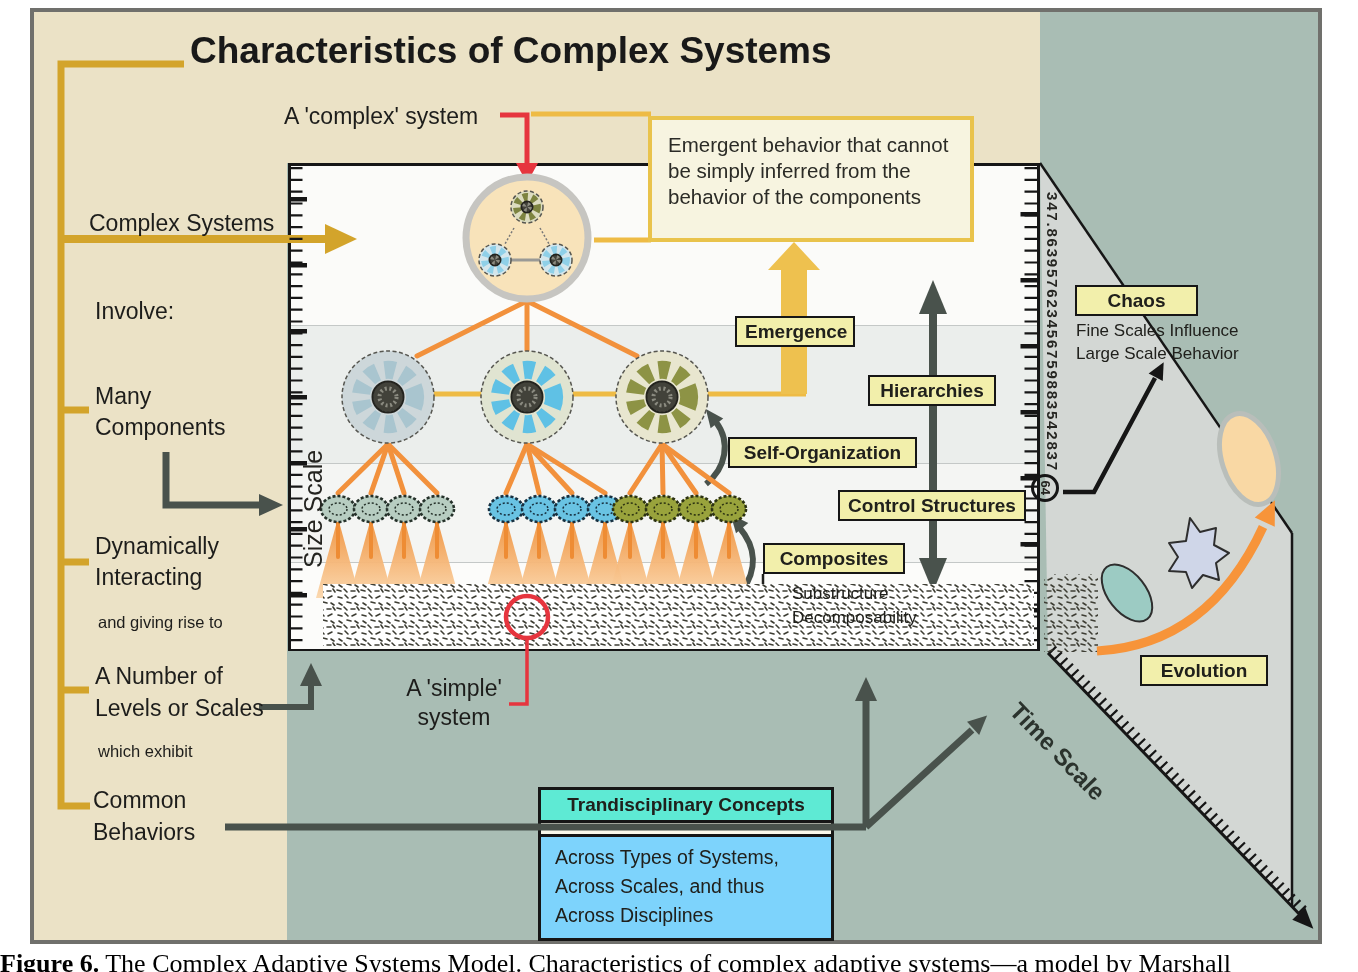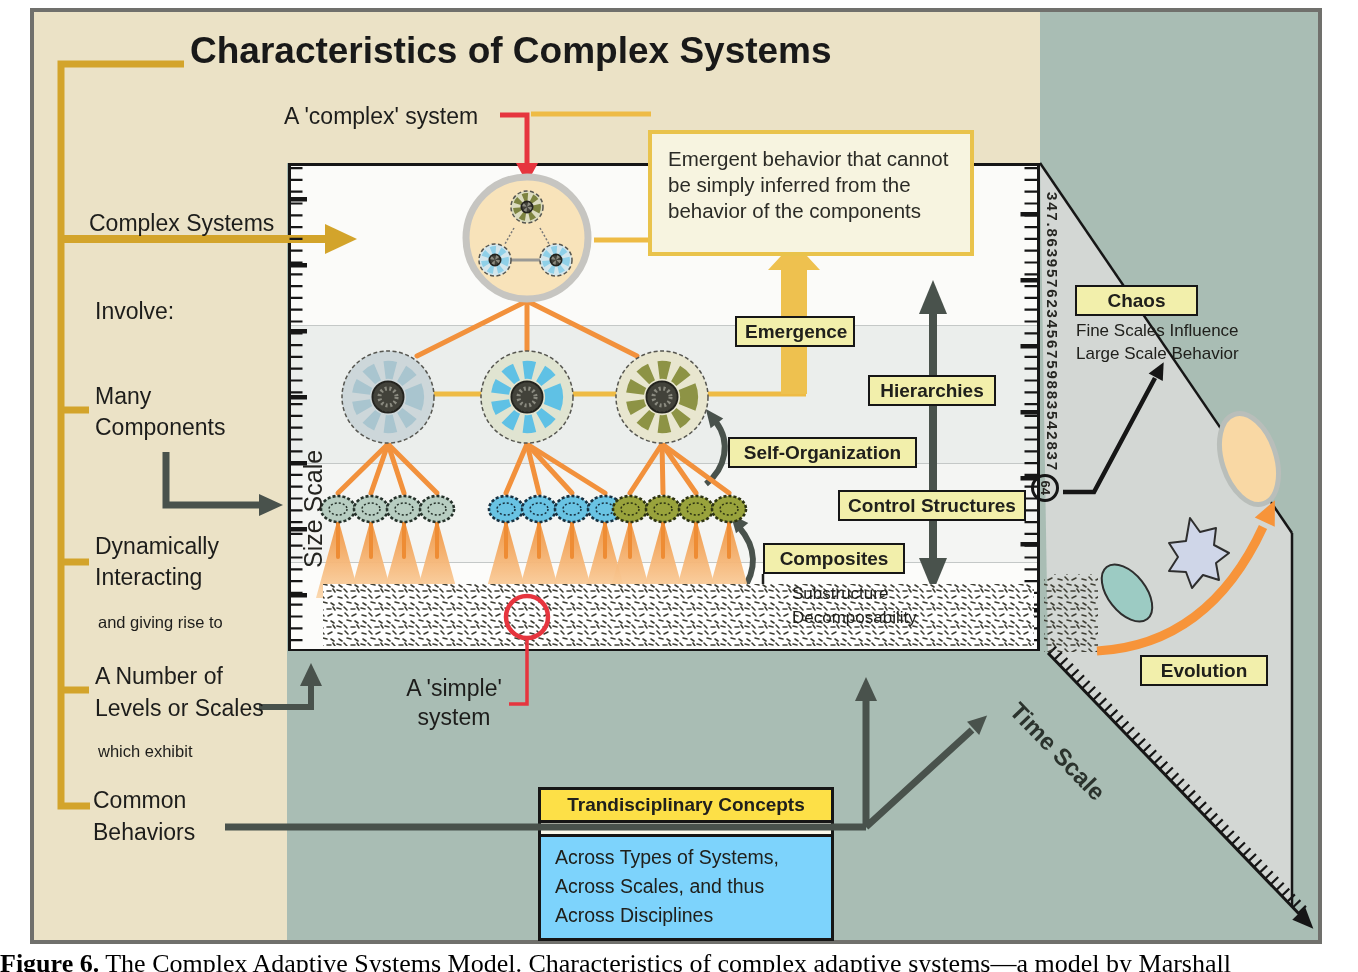--- a/index.html
+++ b/index.html
@@ -18,34 +18,34 @@
   #decor{left:0;top:0;z-index:10;pointer-events:none;}
   #over{left:0;top:0;z-index:30;pointer-events:none;}
   
   .txt{z-index:20;font-size:23px;line-height:31px;}
   .small{font-size:16.5px;line-height:20px;}
   .tag{z-index:20;background:#f2efab;border:2.5px solid #161616;color:#20201c;
        font-weight:bold;font-size:19px;line-height:23px;text-align:center;
        padding:2px 8px;box-sizing:border-box;white-space:nowrap;}
   #emergent-box{left:648px;top:116px;width:326px;height:126px;background:#f7f4e0;
        border:4px solid #e9c34c;box-sizing:border-box;z-index:20;
-       font-size:20.5px;line-height:26px;padding:12px 16px;color:#2b2b26;margin-top:14px;}
+       font-size:20.5px;line-height:26px;padding:12px 16px;color:#2b2b26;}
   #title{left:190px;top:30px;font-size:37px;font-weight:bold;color:#191919;z-index:20;white-space:nowrap;}
   #size-scale{left:299px;top:568px;width:230px;transform:rotate(-90deg);transform-origin:0 0;
        font-size:25px;color:#242420;z-index:20;}
   #time-scale{left:1024px;top:697px;transform:rotate(46deg);transform-origin:0 0;
        font-size:24px;font-weight:bold;color:#2b332d;z-index:20;white-space:nowrap;}
   #numbers{left:1061px;top:192px;width:310px;transform:rotate(90deg);transform-origin:0 0;
        font-size:15px;font-weight:bold;letter-spacing:1.8px;color:#252521;z-index:20;white-space:nowrap;}
   #numbers .circled{display:inline-block;width:22px;height:22px;border:3px solid #161616;
        border-radius:50%;text-align:center;line-height:22px;font-size:13px;letter-spacing:0;
        margin-left:2px;vertical-align:-6px;background:transparent;}
   #trans-box{left:538px;top:787px;width:296px;border:3px solid #161616;background:#faf8ea;
        box-sizing:border-box;z-index:20;}
-  #trans-box .hdr{background:#fde047;border-bottom:3px solid #161616;font-weight:bold;
+  #trans-box .hdr{background:#5eead4;border-bottom:3px solid #161616;font-weight:bold;
        font-size:19px;text-align:center;padding:4px 18px;color:#20201c;}
   #trans-box .gap{height:11px;}
   #trans-box .bdy{border-top:3px solid #161616;background:#7dd3fc;font-size:19.5px;
        line-height:29px;padding:6px 0 8px 14px;color:#20201c;}
   #caption{left:0px;top:950px;width:1370px;height:22px;overflow:hidden;z-index:20;
        font-family:"Liberation Serif",serif;font-size:26px;line-height:27px;white-space:nowrap;color:#000;}
   #caption b{font-weight:bold;}
   .sub-lbl{z-index:20;font-size:17px;line-height:21px;color:#20201c;}
 </style>
 </head>

